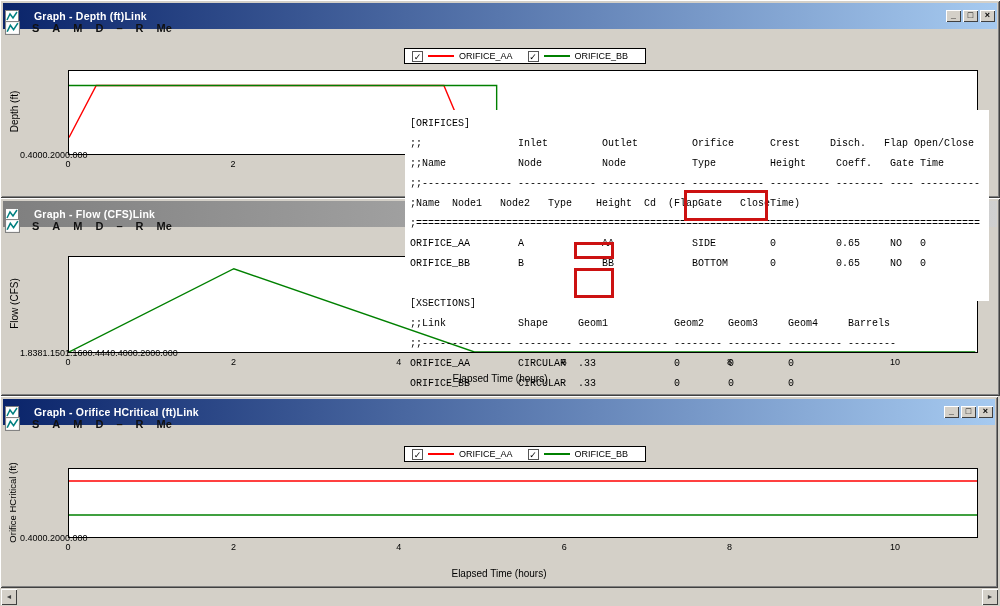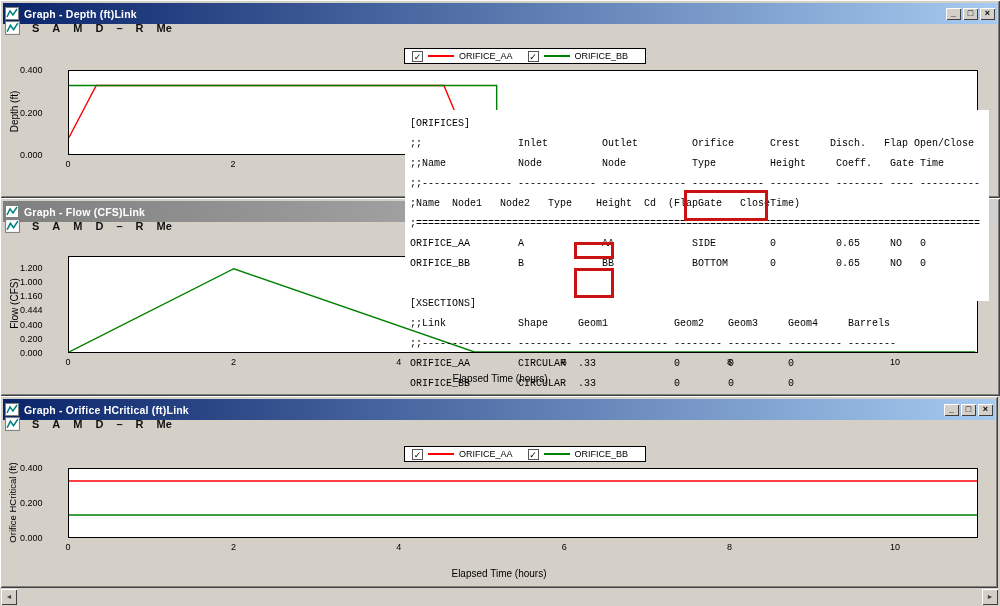--- a/index.html
+++ b/index.html
@@ -2,43 +2,43 @@
 <html><head>
 <meta charset="utf-8">
 <style>
   *{margin:0;padding:0;box-sizing:border-box}
   html,body{width:1000px;height:606px;overflow:hidden}
   #screen{position:relative;width:1000px;height:606px;background:#d4d0c8;
           font-family:"Liberation Sans",sans-serif;overflow:hidden}
   .win{position:absolute;background:#d4d0c8;
        box-shadow:inset 1px 1px 0 #ffffff,inset -1px -1px 0 #404040,
                   inset 2px 2px 0 #d4d0c8,inset -2px -2px 0 #808080}
-  .titlebar{position:absolute;left:3px;right:3px;top:3px;height:21px;
-            display:flex;align-items:center;gap:5px;padding:4px 2px}
+  .titlebar{position:absolute;left:3px;right:3px;top:3px;height:26px;
+            display:flex;align-items:center;gap:15px;padding:4px 2px}
   .titlebar.active{background:linear-gradient(90deg,#0a246a,#a6caf0)}
   .titlebar.inactive{background:linear-gradient(90deg,#7f7f7f,#d0d0d0)}
   .title-text{color:#fff;font-size:10.5px;font-weight:bold;white-space:nowrap;letter-spacing:.2px}
   .winbtns{margin-left:auto;display:flex;gap:2px}
   .wbtn{width:15px;height:12px;background:#d4d0c8;text-align:center;
         box-shadow:inset 1px 1px 0 #fff,inset -1px -1px 0 #404040;
         font-size:9px;line-height:10px;font-weight:bold;color:#000;cursor:default}
   .toolbar{position:absolute;left:5px;top:20px;height:16px;display:flex;align-items:center}
   .menu{display:flex;margin-left:12px}
   .menu span{font-size:11px;font-weight:bold;color:#111;margin-right:13px}
   .chart-title{position:absolute;left:0;right:0;text-align:center;
                color:#1111cc;font-weight:bold;font-size:12.5px}
   .legend{position:absolute;display:flex;align-items:center;background:#fff;
           border:1px solid #000;height:16px;padding:0 7px;gap:5px}
   .legend .cb{width:11px;height:11px;border:1px solid #555;background:#fff;
               font-size:9px;line-height:10px;text-align:center}
   .legend .sample{width:26px;height:0;border-top:2px solid #000}
   .legend .lab{font-size:9px;margin-right:10px}
   .plot{position:absolute;background:#fff;border:1px solid #000}
-  .yticks{position:absolute;display:flex;flex-direction:column;
-          justify-content:space-between;align-items:flex-start}
+  .yticks{position:absolute;display:flex;flex-direction:row;
+          justify-content:space-between;align-items:flex-end}
   .yticks span{font-size:9px;height:10px;line-height:10px;color:#000}
   .xticks{position:absolute;display:flex;justify-content:space-between}
   .xticks span{font-size:9px;width:34px;text-align:center;color:#000}
   .axis-x{position:absolute;left:0;right:0;text-align:center;font-size:10px;color:#000}
   .axis-y{position:absolute;transform:rotate(-90deg);text-align:center;
           font-size:10px;white-space:nowrap;color:#000}
   .overlay{position:absolute;left:405px;top:110px;width:584px;height:191px;
            background:#ffffff;z-index:40}
   .overlay pre{font-family:"Liberation Mono","DejaVu Sans Mono",monospace;
                font-size:10px;line-height:20px;padding:4px 0 0 5px;color:#000}
@@ -126,22 +126,22 @@
           <span>–</span>
           <span>R</span>
           <span>Me</span>
         </div>
     </div>
     <div class="axis-y" style="left:-34px;top:100px;width:97px">Flow (CFS)</div>
     <svg class="plot" width="910" height="97" viewBox="0 0 910 97" preserveAspectRatio="none" style="left:68px;top:58px">
         <polyline points="0.0,97.0 165.2,12.0 406.3,97.0 908.3,97.0" fill="none" stroke="#008000" stroke-width="1.4"></polyline>
       </svg>
     <div class="yticks" style="left:20px;top:65px;width:42px;height:95px">
-        <span>1.200</span>
-        <span>1.000</span>
+        <span>1.838</span>
+        <span>1.150</span>
         <span>1.160</span>
         <span>0.444</span>
         <span>0.400</span>
         <span>0.200</span>
         <span>0.000</span>
       </div>
     <div class="xticks" style="left:51px;top:159px;width:861px">
         <span>0</span>
         <span>2</span>
         <span>4</span>

